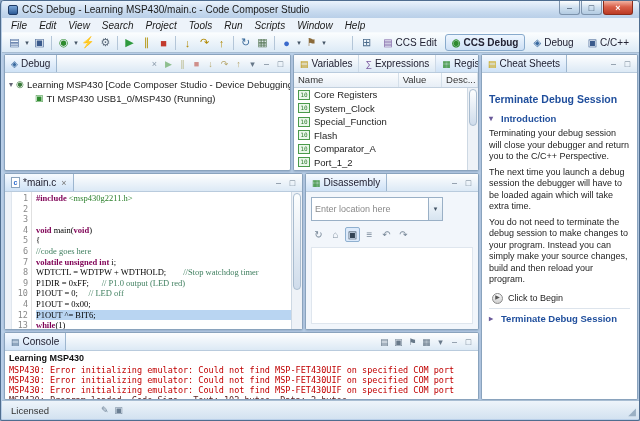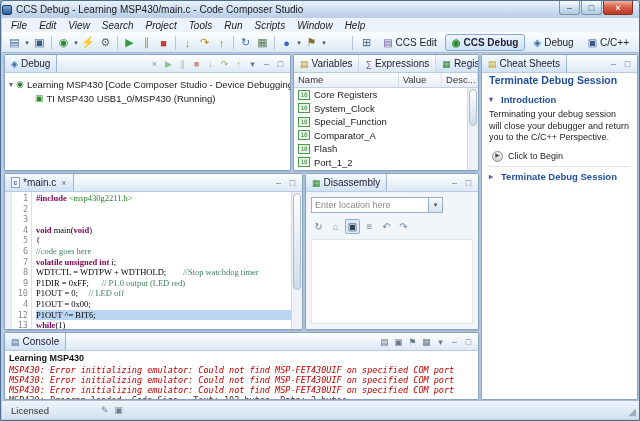--- a/index.html
+++ b/index.html
@@ -1,21 +1,21 @@
 <!DOCTYPE html>
 <html><head>
 <meta charset="utf-8">
 <style>
   *{box-sizing:border-box;margin:0;padding:0;}
   html,body{width:640px;height:421px;overflow:hidden;}
   body{font-family:"Liberation Sans",sans-serif;font-size:10px;color:#222;background:#8fa8c4;}
   .frame{position:absolute;inset:0;background:#b9cfe8;border:1px solid #4f6d8f;border-radius:4px 4px 2px 2px;overflow:hidden;}
 
   
-  .titlebar{position:absolute;left:1px;top:0;width:637px;height:17px;background:linear-gradient(#eaf3fc,#c6d9ee 65%,#b9cfe8);display:flex;align-items:center;gap:4px;}
+  .titlebar{position:absolute;left:1px;top:0;width:637px;height:17px;background:linear-gradient(#eaf3fc,#c6d9ee 65%,#b9cfe8);display:flex;align-items:center;padding-left:6px;gap:4px;}
   .app-icon{width:10px;height:10px;background:linear-gradient(#7aa6d8,#2d5a96);border:1px solid #1d3a66;border-radius:2px;}
   .title-text{font-size:10px;color:#1a1a1a;white-space:nowrap;}
   .win-controls{position:absolute;top:0;right:6px;display:flex;z-index:5;}
   .win-btn{width:21px;height:14px;display:flex;align-items:center;justify-content:center;font-size:9px;color:#30455c;background:linear-gradient(#fdfefe,#cfe0ef 50%,#b3cbe2);border:1px solid #7d93ac;border-top:none;border-radius:0 0 3px 3px;margin-left:1px;}
   .win-btn.close{width:30px;background:linear-gradient(#f2b3a2,#d9604a 45%,#bb3a24);color:#fff;border-color:#8c2c1a;font-weight:bold;}
 
   
   .menubar{position:absolute;left:1px;top:17px;width:637px;height:14px;background:#edf3fa;display:flex;align-items:center;padding-left:3px;}
   .menu-item{padding:0 6px;color:#1a1a1a;font-style:italic;}
   .toolbar{position:absolute;left:1px;top:31px;width:637px;height:21px;background:linear-gradient(#fbfdfe,#dceaf6);border-top:1px solid #f6fafd;border-bottom:1px solid #a8bdd2;display:flex;align-items:center;padding:0 4px;}
@@ -55,21 +55,21 @@
   
   .cols{display:flex;height:15px;min-height:15px;background:linear-gradient(#fcfdfe,#e7eef6);border-bottom:1px solid #c2d0de;font-size:9.5px;color:#333;}
   .col{padding:1px 4px;border-right:1px solid #d4dfe9;overflow:hidden;white-space:nowrap;}
   .reg-rows{flex:1;overflow:hidden;font-size:9.5px;position:relative;background:#fff;}
   .reg-row{display:flex;align-items:center;height:13.5px;gap:4px;padding-left:4px;white-space:nowrap;}
   .reg-icon{width:12px;height:10px;min-width:12px;border:1px solid #4a9a4a;background:#eaf7ea;color:#2e7d2e;font-size:6px;line-height:8px;text-align:center;font-family:"DejaVu Sans Mono",monospace;}
   .vscroll{position:absolute;right:0;top:0;bottom:0;width:11px;background:#eef2f7;border-left:1px solid #cdd8e3;}
   .vthumb{position:absolute;left:1px;right:1px;top:1px;height:45%;background:linear-gradient(#fdfefe,#cfdceb);border:1px solid #a9bccf;border-radius:4px;}
 
   
-  .cs-body{flex:1;padding:2px 7px;font-size:9px;line-height:11.5px;overflow:hidden;background:#fff;}
+  .cs-body{flex:1;padding:21px 7px;font-size:9px;line-height:11.5px;overflow:hidden;background:#fff;}
   .cs-title{color:#1f4e9c;font-weight:bold;font-size:10.5px;margin-bottom:7px;}
   .cs-sec{border-top:1px solid #dde4ec;padding-top:4px;margin-top:4px;}
   .cs-sec:first-child{border-top:none;margin-top:0;padding-top:0;}
   .cs-sec-head{display:flex;gap:4px;align-items:center;color:#1f4e9c;font-weight:bold;font-size:9.5px;margin-bottom:2px;}
   .cs-arrow{color:#6a5a9a;font-size:8px;width:8px;}
   .cs-p{margin:4px 0;color:#1e1e1e;}
   .cs-action{display:flex;gap:5px;margin:7px 0 4px 3px;color:#1e1e1e;}
   .cs-action-icon{width:11px;height:11px;min-width:11px;border-radius:50%;background:linear-gradient(#fafafa,#cfcfcf);border:1px solid #8a8a8a;color:#555;font-size:6px;display:flex;align-items:center;justify-content:center;}
 
   
@@ -84,34 +84,34 @@
   .tok-kw,.tok-dir{color:#7f0055;font-weight:bold;}
   .tok-inc{color:#2a7f2a;}
   .tok-com{color:#3f7f5f;}
   .tok-pl{color:#000;}
   .ed-scroll{position:absolute;right:0;top:0;bottom:0;width:11px;background:#eef2f7;border-left:1px solid #cdd8e3;}
   .ed-thumb{position:absolute;left:1px;right:1px;top:1px;height:70%;background:linear-gradient(#fdfefe,#cfdceb);border:1px solid #a9bccf;border-radius:4px;}
 
   
   .dis-body{flex:1;background:#f2f6fb;padding:5px;font-size:9.5px;display:flex;flex-direction:column;}
   .dis-status{margin:1px 0 6px 2px;color:#222;}
-  .dis-combo{display:flex;width:132px;height:16px;border:1px solid #9ab0c6;background:#fff;}
+  .dis-combo{display:flex;width:132px;height:24px;border:1px solid #9ab0c6;background:#fff;}
   .dis-combo input{flex:1;border:none;outline:none;padding:1px 3px;font-size:9px;font-family:"Liberation Sans",sans-serif;min-width:0;}
   .dis-combo input::placeholder{color:#8a8a8a;}
   .dis-combo-btn{width:14px;background:linear-gradient(#f6fafd,#d7e4f0);border-left:1px solid #9ab0c6;display:flex;align-items:center;justify-content:center;color:#456;font-size:7px;}
   .dis-toolbar{display:flex;gap:2px;margin-top:6px;align-items:center;}
   .dis-icon{width:15px;height:15px;display:flex;align-items:center;justify-content:center;color:#7a8a9a;font-size:10px;border:1px solid transparent;}
   .dis-icon.pressed{background:#dceafb;border:1px solid #8fb0d0;border-radius:2px;color:#345;}
   .dis-rest{margin-top:5px;background:#fff;border:1px solid #dfe6ee;flex:1;}
 
   
   .con-body{flex:1;background:#fff;padding:2px 4px;overflow:hidden;}
   .con-title{font-weight:bold;font-size:9px;margin-bottom:2px;color:#111;}
   .con-line{font-family:"DejaVu Sans Mono",monospace;font-size:8.5px;line-height:10px;white-space:pre;overflow:hidden;}
-  .con-line.error{color:#c00000;font-style:italic;}
+  .con-line.error{color:#c00000;}
   .con-line.loaded{color:#5a2424;}
 
   
   .statusbar{position:absolute;left:1px;bottom:1px;width:637px;height:19px;background:linear-gradient(#eef4fa,#d3e2f0);border-top:1px solid #a8bdd2;display:flex;align-items:center;padding:0 9px;font-size:9.5px;color:#333;}
   .status-icons{display:flex;gap:6px;margin-left:52px;color:#6a7e92;font-size:9px;}
   .grip{position:absolute;right:3px;bottom:2px;color:#9ab0c4;font-size:10px;}
 </style>
 </head>
 <body>
 
@@ -256,25 +256,25 @@
         <div class="reg-row">
           <span class="reg-icon">10</span>
           <span>System_Clock</span>
         </div>
         <div class="reg-row">
           <span class="reg-icon">10</span>
           <span>Special_Function</span>
         </div>
         <div class="reg-row">
           <span class="reg-icon">10</span>
+          <span>Flash</span>
+        </div>
+        <div class="reg-row">
+          <span class="reg-icon">10</span>
           <span>Comparator_A</span>
-        </div>
-        <div class="reg-row">
-          <span class="reg-icon">10</span>
-          <span>Flash</span>
         </div>
         <div class="reg-row">
           <span class="reg-icon">10</span>
           <span>Port_1_2</span>
         </div>
       </div>
   </div>
 
   <div class="panel p-cheat">
     <div class="phead">
@@ -289,20 +289,22 @@
     </div>
     <div class="cs-body">
       <div class="cs-title">Terminate Debug Session</div>
       <div>
           <div class="cs-sec">
             <div class="cs-sec-head">
               <span class="cs-arrow">▾</span>
               <span>Introduction</span>
             </div>
             <div class="cs-p">Terminating your debug session will close your debugger and return you to the C/C++ Perspective.</div>
+            <div class="cs-p">The next time you launch a debug session the debugger will have to be loaded again which will take extra time.</div>
+            <div class="cs-p">You do not need to terminate the debug session to make changes to your program. Instead you can simply make your source changes, build and then reload your program.</div>
             <div class="cs-action">
               <span class="cs-action-icon">▶</span>
               <span>Click to Begin</span>
             </div>
           </div>
           <div class="cs-sec">
             <div class="cs-sec-head">
               <span class="cs-arrow">▸</span>
               <span>Terminate Debug Session</span>
             </div>

